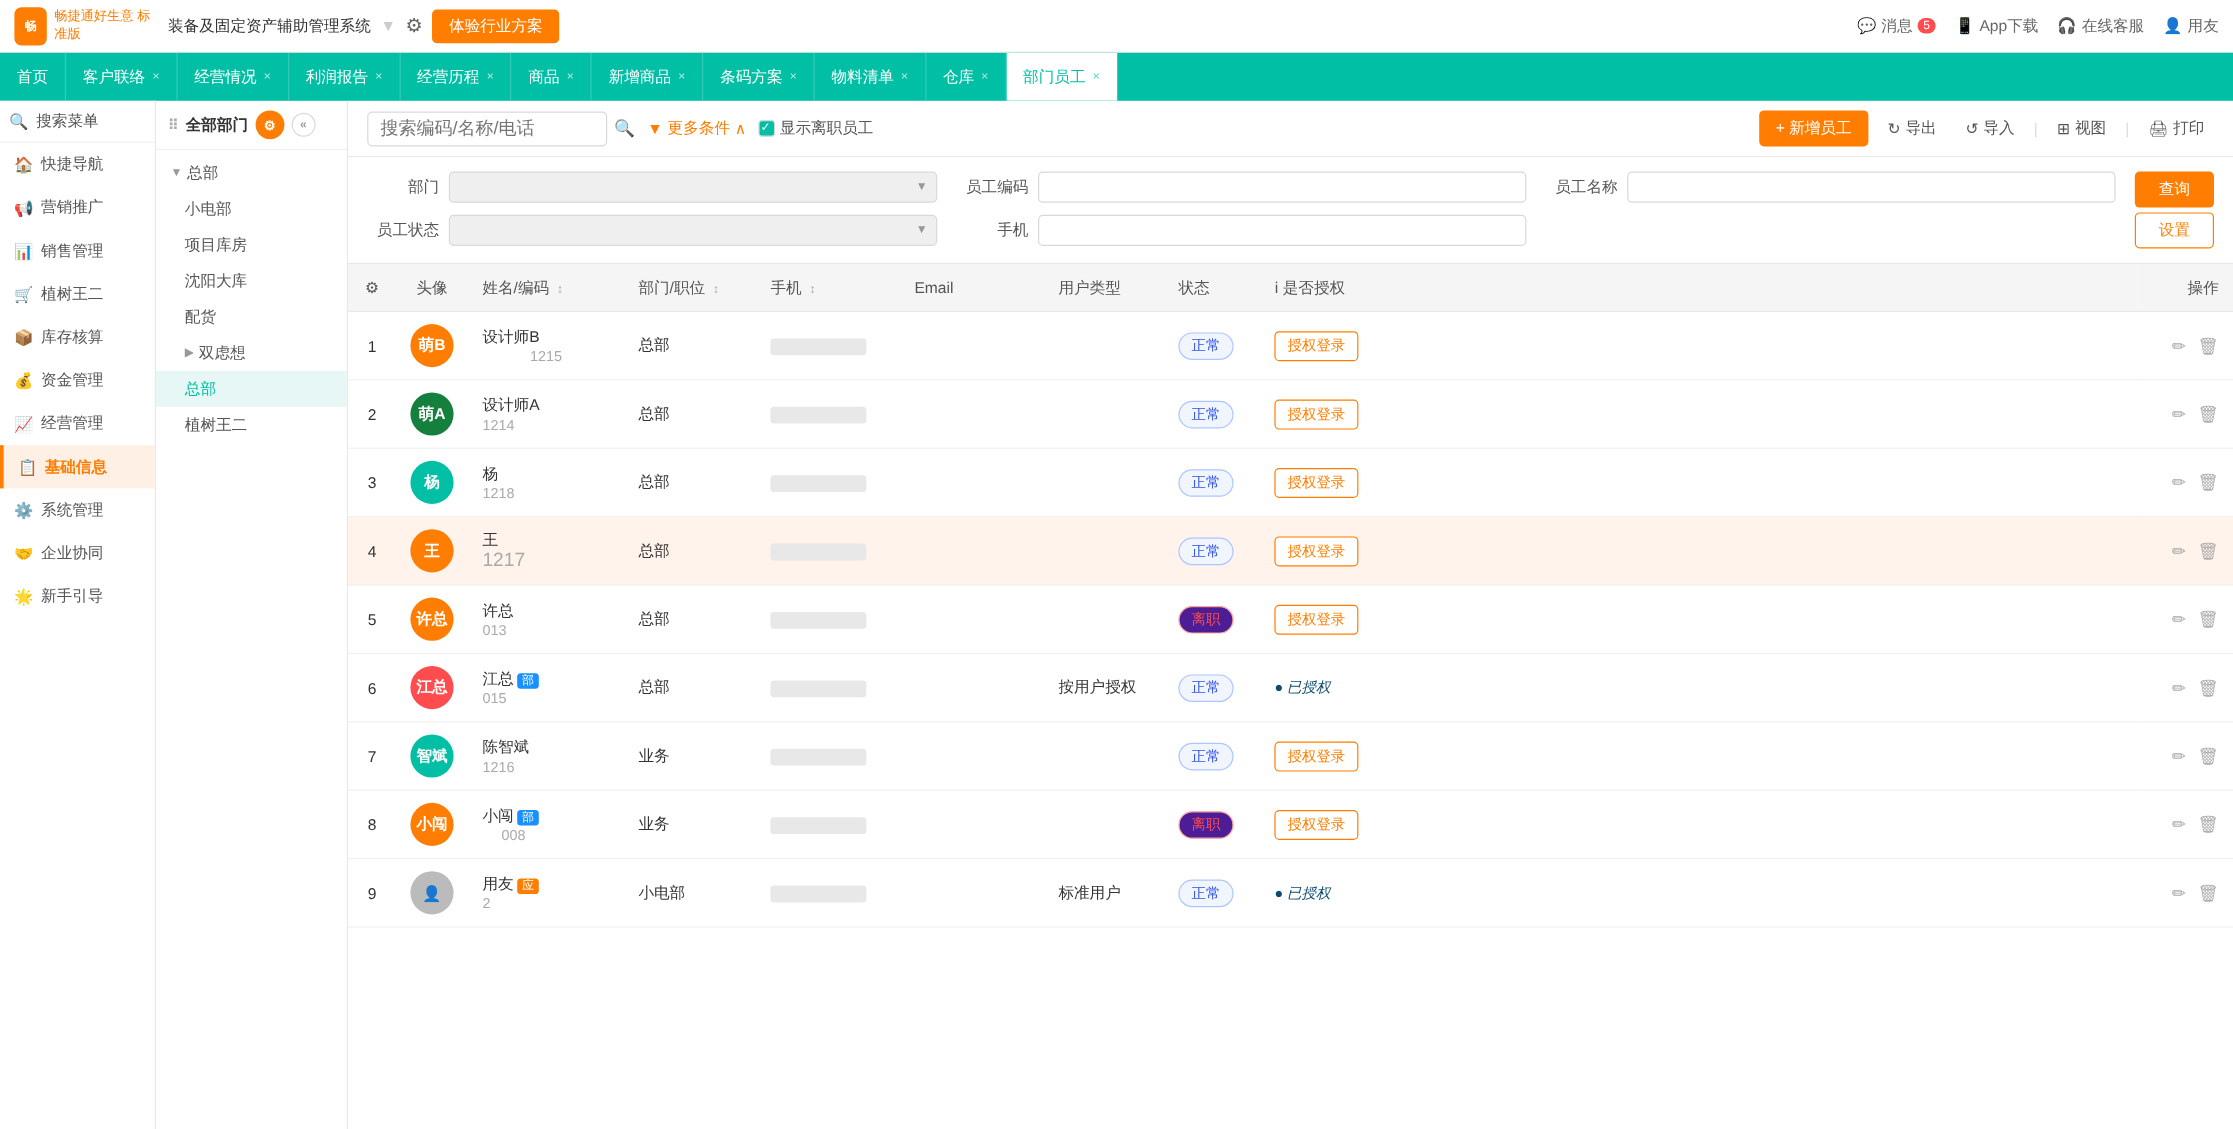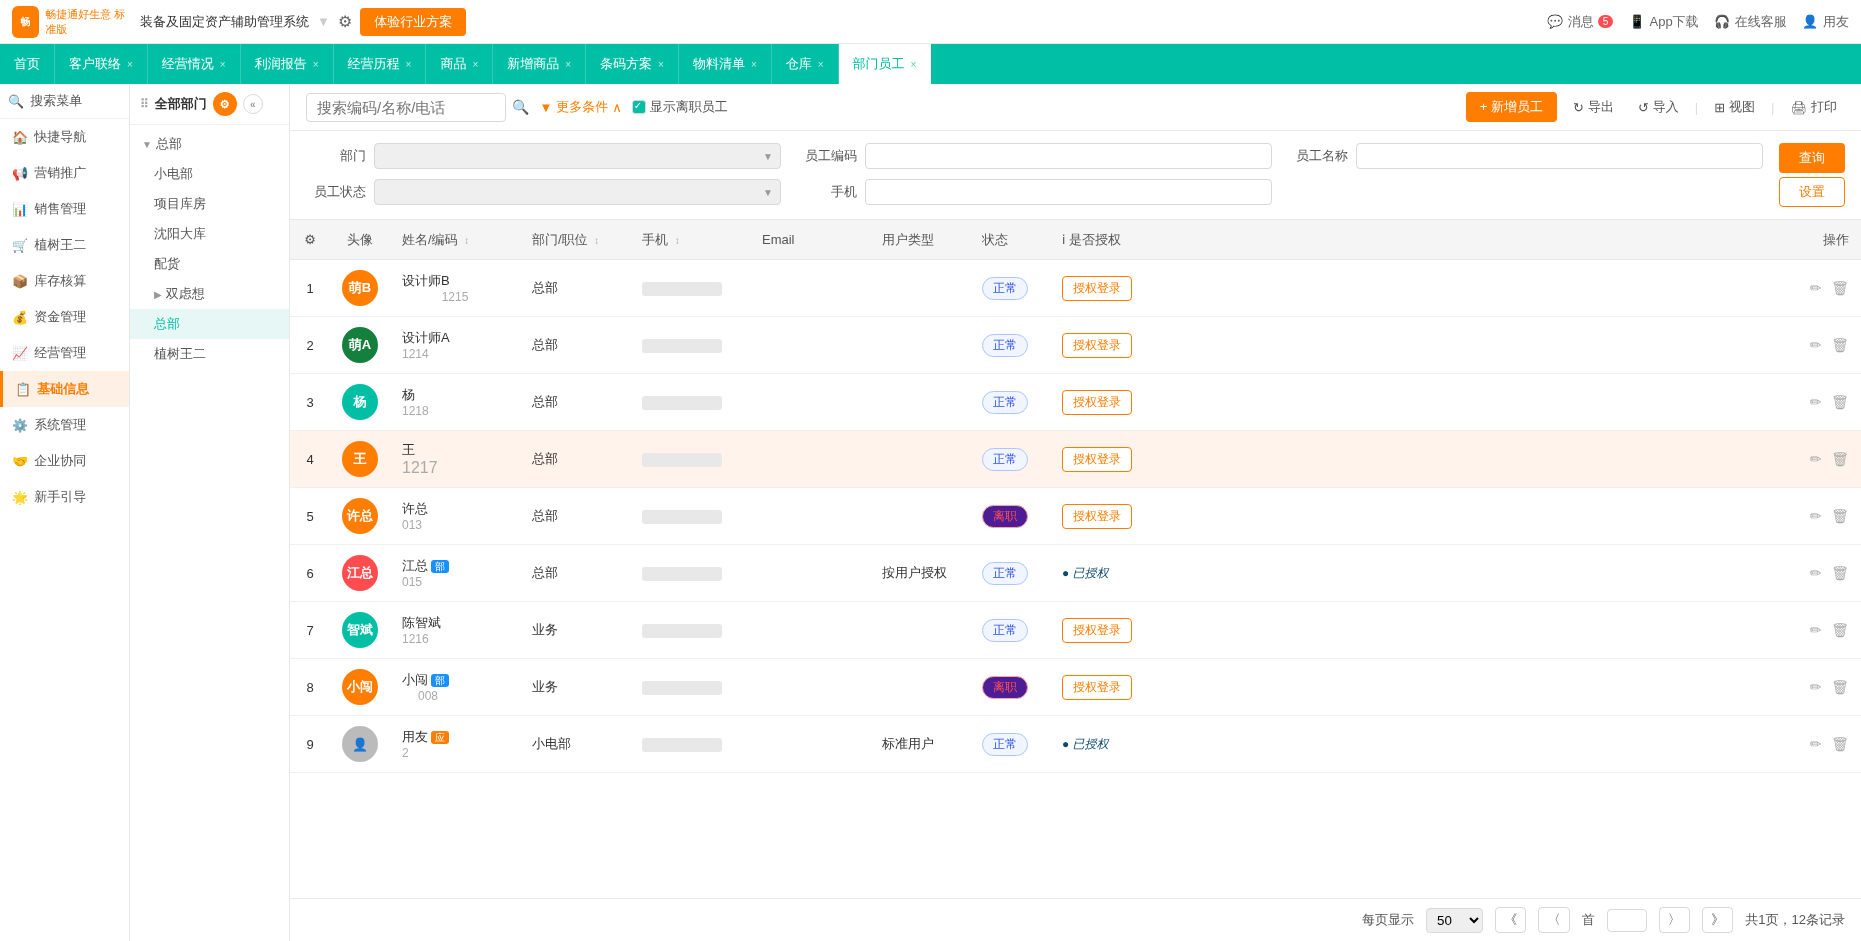--- a/index.html
+++ b/index.html
@@ -741,29 +741,15 @@
     <td style="flex:1"></td>
     <td class="col-ops">
       <span class="edit-icon">✏</span>
       <span class="delete-icon">🗑</span>
     </td>
   </tr>
             </tbody>
         </table>
       </div>
 
-      <div class="footer">
-        <span>每页显示</span>
-        <select style="border:1px solid #d9d9d9;border-radius:4px;padding:3px 6px;">
-          <option>50</option>
-          <option>100</option>
-        </select>
-        <button class="page-btn">《</button>
-        <button class="page-btn">〈</button>
-        <span>首</span>
-        <input class="page-input" type="text" style="">
-        <button class="page-btn">〉</button>
-        <button class="page-btn">》</button>
-        <span>共1页，12条记录</span>
-      </div>
     </div>
   </div>
 </div>
 
 </body></html>

